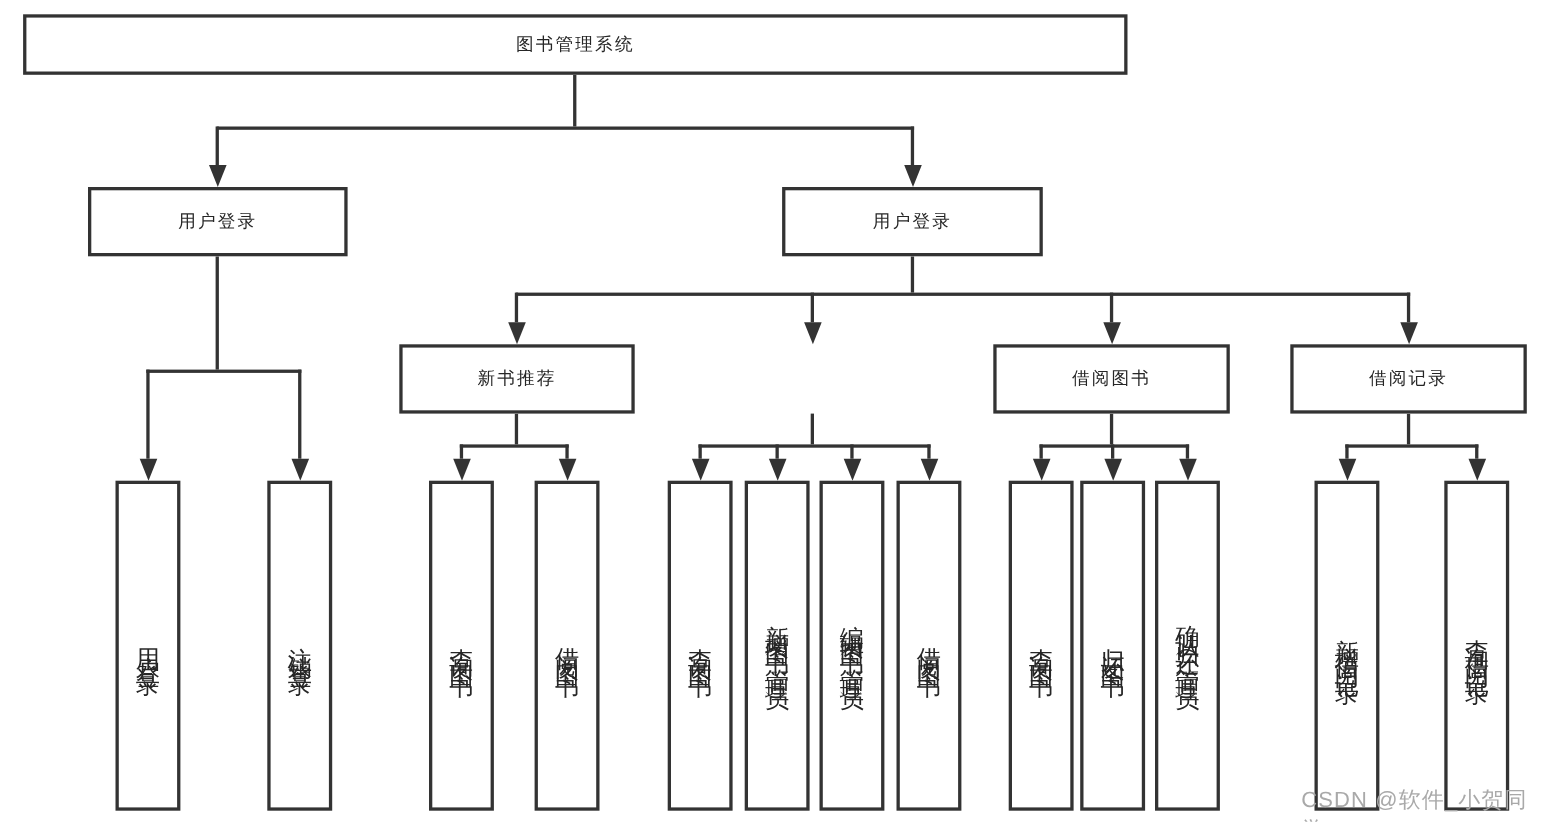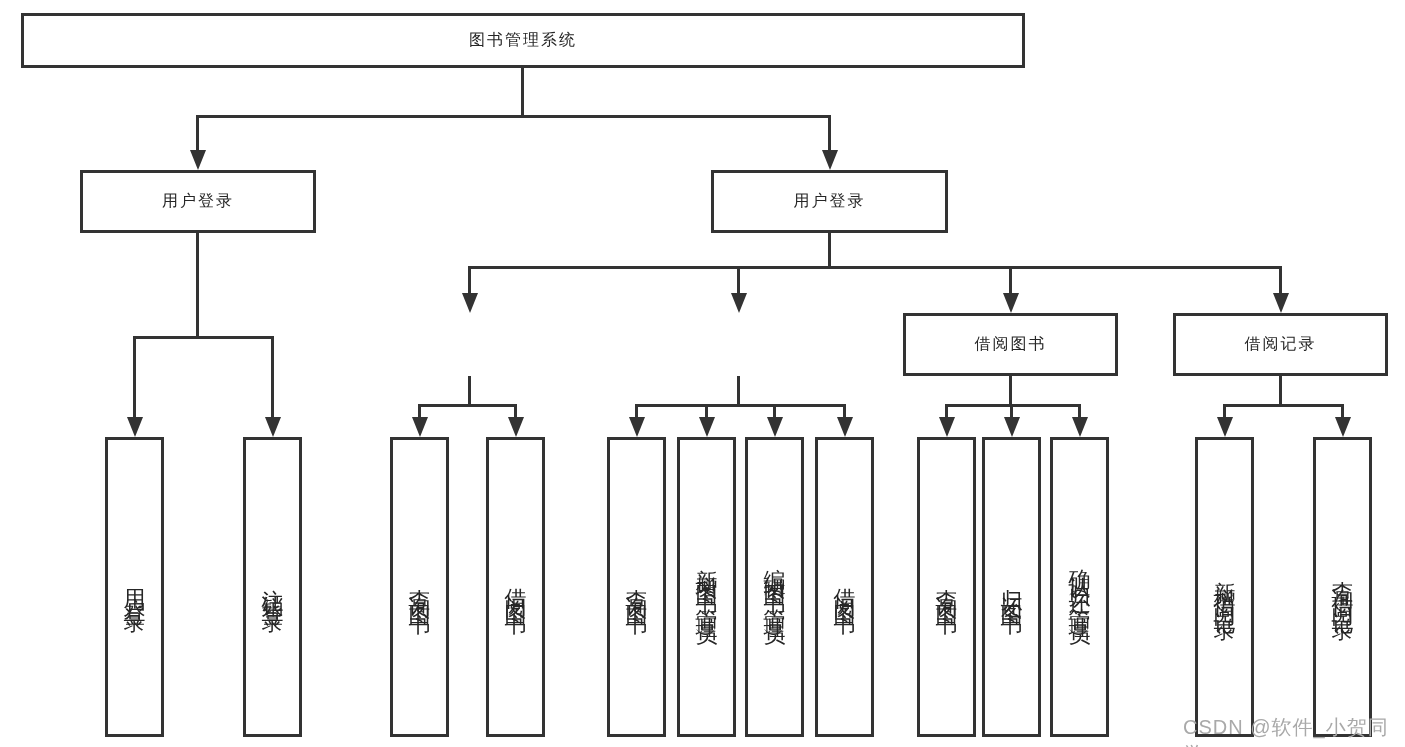--- a/index.html
+++ b/index.html
@@ -108,20 +108,23 @@
   <div class="hline" style="left:469px; top:266px; width:813px;"></div>
   <div class="vline" style="left:468px; top:266px; height:27px;"></div>
   <div class="ahead" style="left:462px; top:293px;"></div>
   <div class="vline" style="left:737px; top:266px; height:27px;"></div>
   <div class="ahead" style="left:731px; top:293px;"></div>
   <div class="vline" style="left:1009px; top:266px; height:27px;"></div>
   <div class="ahead" style="left:1003px; top:293px;"></div>
   <div class="vline" style="left:1279px; top:266px; height:27px;"></div>
   <div class="ahead" style="left:1273px; top:293px;"></div>
 
+  <div class="node" style="left:363px; top:313px; width:214px; height:63px;">
+    <span>新书推荐</span>
+  </div>
   <div class="node" style="left:903px; top:313px; width:215px; height:63px;">
     <span>借阅图书</span>
   </div>
   <div class="node" style="left:1173px; top:313px; width:215px; height:63px;">
     <span>借阅记录</span>
   </div>
 
   <div class="vline" style="left:468px; top:376px; height:28px;"></div>
   <div class="hline" style="left:418px; top:404px; width:99px;"></div>
   <div class="vline" style="left:418px; top:404px; height:13px;"></div>

